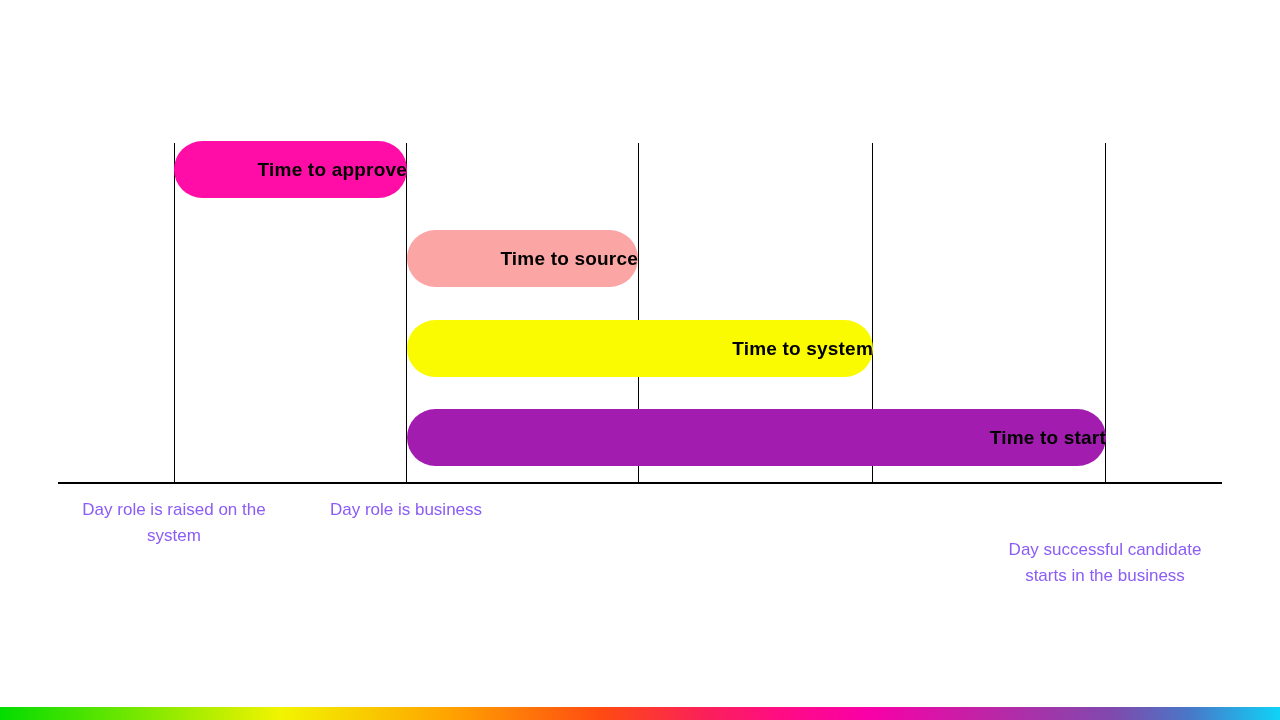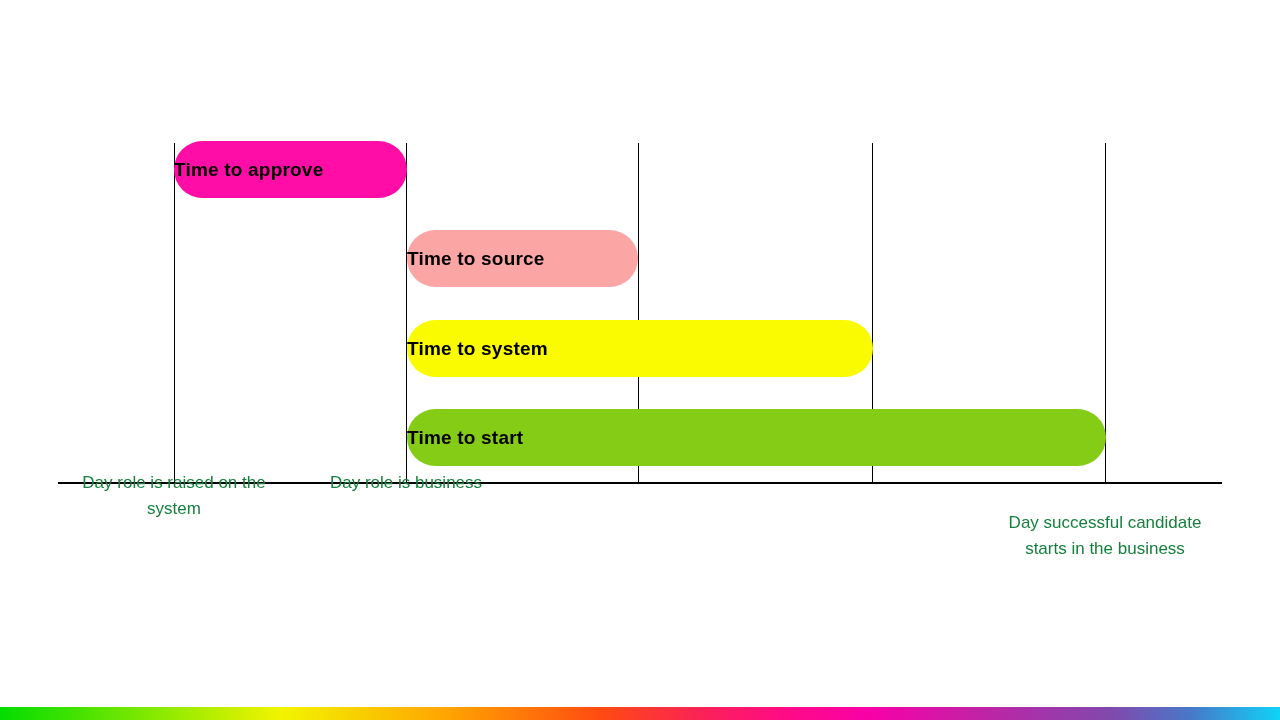--- a/index.html
+++ b/index.html
@@ -11,30 +11,30 @@
   .canvas{position:absolute;inset:0;}
   .gridline{
     position:absolute;top:143px;height:340px;width:1px;background:#000;
   }
   .gl-0{left:174px;} .gl-1{left:406px;} .gl-2{left:638px;} .gl-3{left:872px;} .gl-4{left:1105px;}
   .baseline{
     position:absolute;left:58px;top:482px;width:1164px;height:2px;background:#000;
   }
   .pill{
     position:absolute;height:57px;border-radius:29px;
-    display:flex;align-items:center;justify-content:flex-start;
+    display:flex;align-items:center;justify-content:flex-end;
     font-weight:bold;font-size:19px;color:#000;letter-spacing:0.2px;
   }
   .pill-approve{left:174px;width:233px;top:141px;}
   .pill-source{left:407px;width:231px;top:230px;}
   .pill-offer{left:407px;width:466px;top:320px;}
   .pill-start{left:407px;width:699px;top:409px;}
   .axis-label{
-    position:absolute;top:470px;width:200px;
-    text-align:center;font-size:17px;line-height:26px;color:#15803d;
+    position:absolute;top:497px;width:200px;
+    text-align:center;font-size:17px;line-height:26px;color:#8b5cf6;
   }
   .al-0{left:74px;}  
   .al-1{left:306px;} 
   .al-2{left:538px;} 
   .al-3{left:772px;} 
   .al-4{left:1005px;margin-top:40px;}
   .footer-gradient{
     position:absolute;left:0;bottom:0;width:1280px;height:13px;
   }
 </style>
@@ -51,21 +51,21 @@
 
   <div class="pill pill-approve" style="background: rgb(255, 13, 166);">
     <span>Time to approve</span>
   </div>
   <div class="pill pill-source" style="background: #fca5a5;">
     <span>Time to source</span>
   </div>
   <div class="pill pill-offer" style="background: rgb(250, 250, 0);">
     <span>Time to system</span>
   </div>
-  <div class="pill pill-start" style="background: #84cc16;">
+  <div class="pill pill-start" style="background: #a21caf;">
     <span>Time to start</span>
   </div>
 
   <div class="baseline"></div>
 
   <div class="axis-label al-0">Day role is raised on the system</div>
   <div class="axis-label al-1">Day role is business</div>
   <div class="axis-label al-4">Day successful candidate starts in the business</div>
 
   <div class="footer-gradient" style="background: linear-gradient(90deg, rgb(3, 220, 0) 0%, rgb(242, 244, 0) 22%, rgb(255, 164, 0) 35%, rgb(255, 74, 18) 47%, rgb(250, 33, 88) 55%, rgb(255, 12, 132) 61%, rgb(248, 0, 168) 68%, rgb(197, 32, 166) 76%, rgb(127, 74, 173) 87%, rgb(72, 120, 200) 93%, rgb(15, 211, 247) 100%);"></div>

